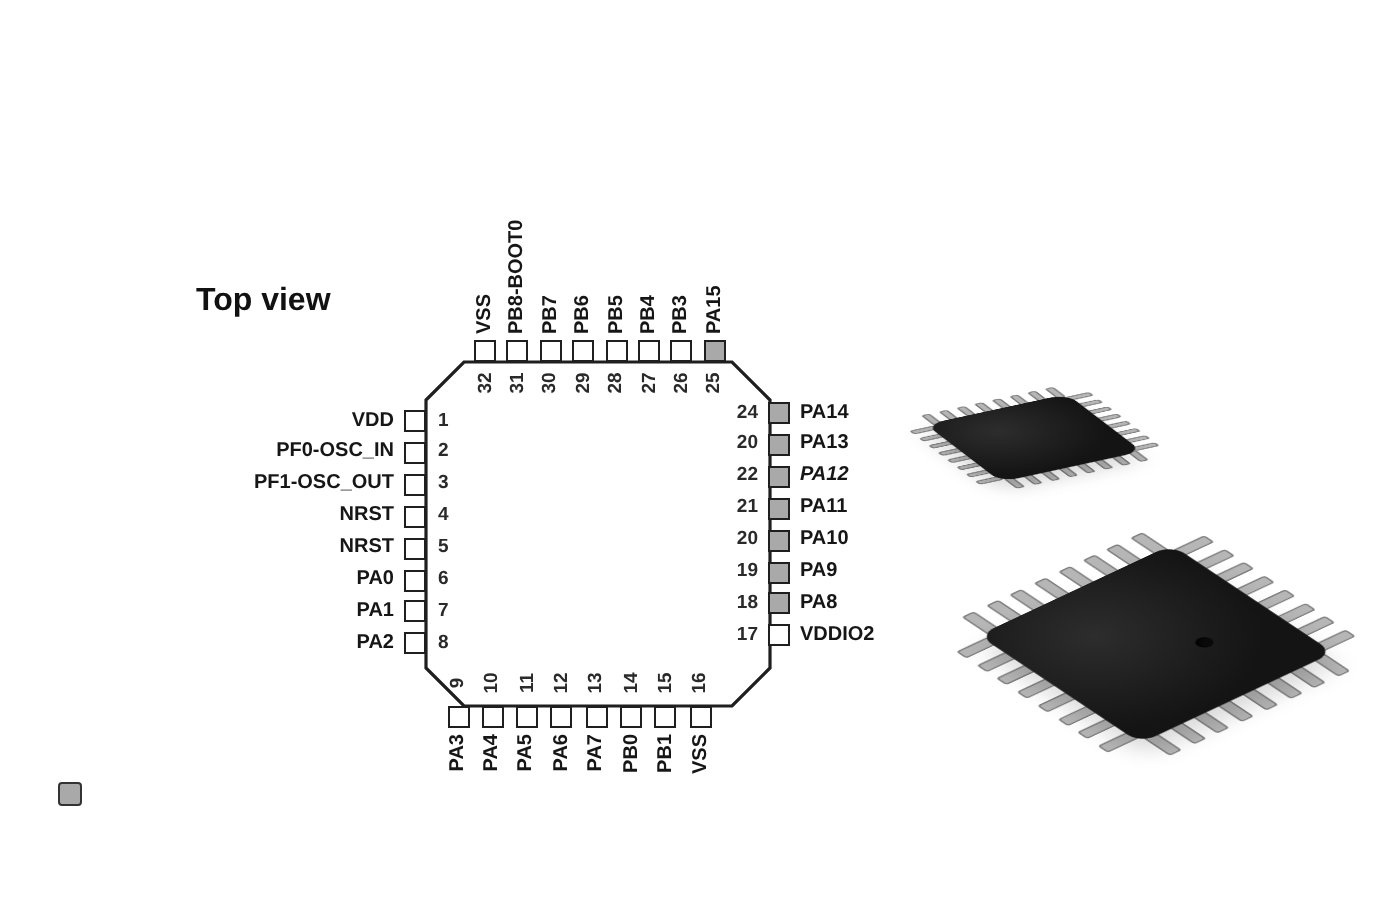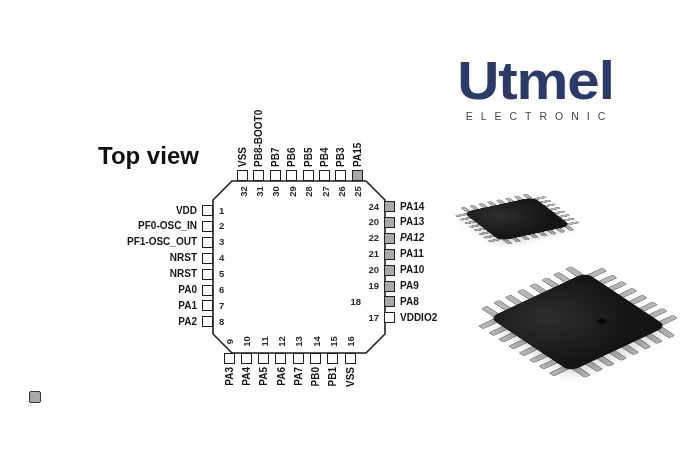--- a/index.html
+++ b/index.html
@@ -1,20 +1,20 @@
 <!DOCTYPE html>
 <html style="--line: #1f1f1f; --gray-fill: #a9a9a9; --logo: #2b3a66;"><head>
 <meta charset="utf-8">
 <style>
   html,body{margin:0;padding:0;background:#ffffff;}
   .canvas{position:relative;width:700px;height:450px;background:#fff;overflow:hidden;
           font-family:"Liberation Sans",sans-serif;color:var(--line,#1f1f1f);}
 
   
-  .title{position:absolute;left:98px;top:142px;font-size:24px;font-weight:bold;color:#111;}
+  .title{position:absolute;left:98px;top:142px;font-size:16px;font-weight:bold;color:#111;}
   .outline-svg{position:absolute;left:0;top:0;}
   .pkg{position:absolute;left:213px;top:252px;width:172px;text-align:center;
        font-size:21px;letter-spacing:0.5px;color:#151515;}
   .psq{position:absolute;width:11px;height:11px;box-sizing:border-box;
        border:1.4px solid var(--line);background:#fff;}
   .psq.gray{background:var(--gray-fill);}
   .pnum{position:absolute;font-size:9.5px;font-weight:bold;color:#2a2a2a;line-height:11px;}
   .pnum.rotc{width:20px;height:11px;text-align:center;transform:rotate(-90deg);}
   .plab{position:absolute;font-size:10px;font-weight:bold;color:#161616;
         white-space:nowrap;line-height:11px;height:11px;}
@@ -143,33 +143,29 @@
       <div class="psq gray" style="left: 384px; top: 248.7px;"></div>
       <div class="pnum" style="right: 321px; top: 248.2px;">21</div>
       <div class="plab" style="left: 400px; top: 248.2px;">PA11</div>
       <div class="psq gray" style="left: 384px; top: 264.6px;"></div>
       <div class="pnum" style="right: 321px; top: 264.1px;">20</div>
       <div class="plab" style="left: 400px; top: 264.1px;">PA10</div>
       <div class="psq gray" style="left: 384px; top: 280.5px;"></div>
       <div class="pnum" style="right: 321px; top: 280px;">19</div>
       <div class="plab" style="left: 400px; top: 280px;">PA9</div>
       <div class="psq gray" style="left: 384px; top: 296.4px;"></div>
-      <div class="pnum" style="right: 339px; top: 295.9px;">18</div>
+      <div class="pnum" style="right: 321px; top: 295.9px;">18</div>
       <div class="plab" style="left: 400px; top: 295.9px;">PA8</div>
       <div class="psq" style="left: 384px; top: 312.3px;"></div>
       <div class="pnum" style="right: 321px; top: 311.8px;">17</div>
       <div class="plab" style="left: 400px; top: 311.8px;">VDDIO2</div>
     </div>
 
   <div class="legend-sq"></div>
 
-  <div class="logo">
-    <div class="logo-word">Utmel</div>
-    <div class="logo-sub">ELECTRONIC</div>
-  </div>
 
   <div class="photo-chip chip1" style="left:517px;top:219px">
     <div class="cbody">
       <div class="ctop"></div>
     <div class="cpin" style="width: 5px; height: 14px; left: 2.5px; top: -11px;"></div>
         <div class="cpin" style="width: 5px; height: 14px; left: 12.5px; top: -11px;"></div>
         <div class="cpin" style="width: 5px; height: 14px; left: 22.5px; top: -11px;"></div>
         <div class="cpin" style="width: 5px; height: 14px; left: 32.5px; top: -11px;"></div>
         <div class="cpin" style="width: 5px; height: 14px; left: 42.5px; top: -11px;"></div>
         <div class="cpin" style="width: 5px; height: 14px; left: 52.5px; top: -11px;"></div>

